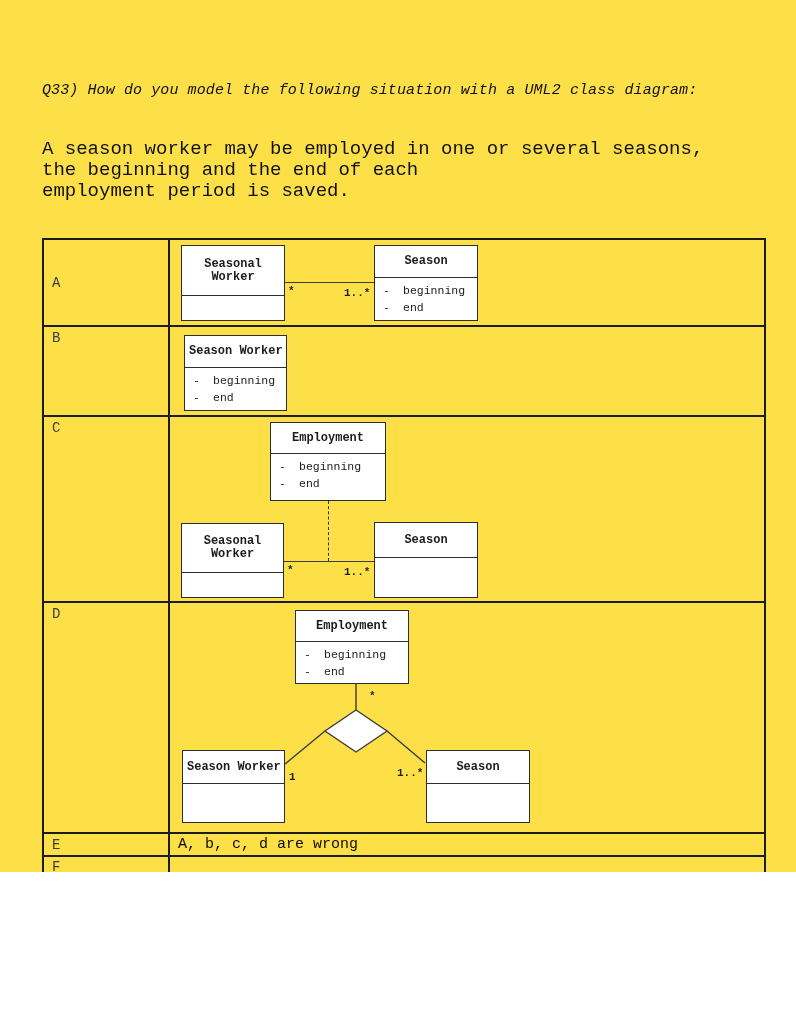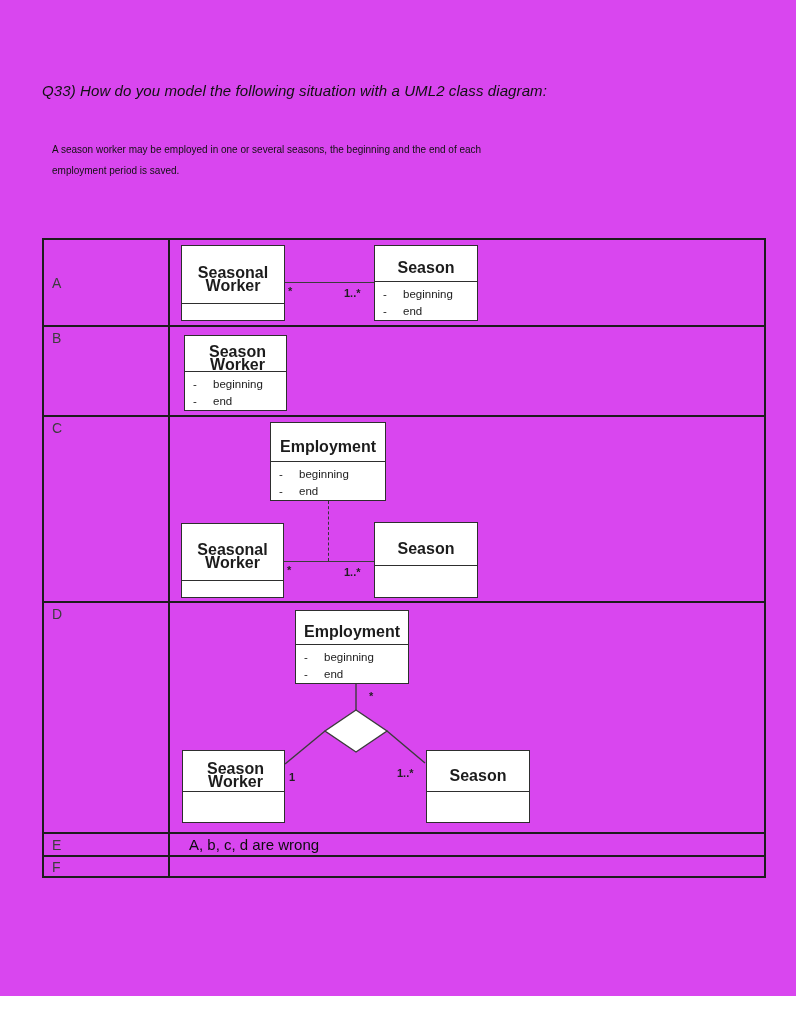--- a/index.html
+++ b/index.html
@@ -1,53 +1,53 @@
 <!DOCTYPE html>
 <html><head>
 <meta charset="utf-8">
 <style>
   * { margin:0; padding:0; box-sizing:border-box; }
   html,body { background:#fff; }
   .page {
-    position:relative; width:796px; height:996px; background:#d946ef;
-    font-family:Liberation Sans, sans-serif; color:#141414; overflow:hidden;
+    position:relative; width:796px; height:872px; background:#fde047;
+    font-family:Liberation Mono, monospace; color:#141414; overflow:hidden;
   }
   .question {
     position:absolute; left:42px; top:82px; font-size:15px; font-style:italic;
     color:#111; letter-spacing:0.1px;
   }
   .desc {
-    position:absolute; left:52px; top:139px; font-size:10px; line-height:21px; color:#111;
+    position:absolute; left:42px; top:139px; font-size:19px; line-height:21px; color:#111;
     width:700px;
   }
   
   .qtable {
     position:absolute; left:42px; top:238px; width:724px; height:640px;
     border:2px solid #1c1c1c;
   }
   .row { display:flex; border-bottom:2px solid #1c1c1c; }
   .row-f { border-bottom:none; }
   .row-a{height:87px} .row-b{height:90px} .row-c{height:186px}
   .row-d{height:231px} .row-e{height:23px} .row-f{height:19px}
   .cell-label {
     width:126px; border-right:2px solid #1c1c1c; font-size:14px; color:#3d3d3d;
     padding-left:8px; padding-top:3px;
   }
   .row-a .cell-label { display:flex; align-items:center; padding-top:0; }
   .row-e .cell-label, .row-f .cell-label { display:flex; align-items:center; padding-top:0; }
   .cell-content { flex:1; position:relative; }
-  .answer-text { display:flex; align-items:center; height:100%; padding-left:19px; font-size:15px; color:#0d0d0d; }
+  .answer-text { display:flex; align-items:center; height:100%; padding-left:8px; font-size:15px; color:#0d0d0d; }
   
   .uml-box {
     position:absolute; border:1.5px solid #2e2e2e; background:#fff;
     display:flex; flex-direction:column;
   }
   .uml-title {
-    border-bottom:1.5px solid #2e2e2e; font-weight:bold; font-size:16px; color:#1c1c1c;
-    display:flex; align-items:center; justify-content:center; text-align:center; line-height:13px;margin-top:8px;
+    border-bottom:1.5px solid #2e2e2e; font-weight:bold; font-size:12px; color:#1c1c1c;
+    display:flex; align-items:center; justify-content:center; text-align:center; line-height:13px;
   }
   .uml-title.left { justify-content:flex-start; text-align:center; padding-left:4px; }
   .uml-title .wrap { display:inline-block; width:86px; }
   .uml-attrs { flex:1; padding:4px 3px 0 8px; font-size:11.5px; color:#1c1c1c; }
   .uml-attr { display:flex; line-height:17px; }
   .uml-attr .dash { width:20px; }
   .assoc-h { position:absolute; height:0; border-top:1.4px solid #3c3c3c; }
   .assoc-v-dashed { position:absolute; width:0; border-left:1.5px dashed #333; }
   .mult { position:absolute; font-size:11px; font-weight:bold; color:#1f1f1f; white-space:nowrap; }
   .t31{height:31px}.t32{height:32px}.t33{height:33px}.t35{height:35px}.t49{height:49px}.t50{height:50px}

